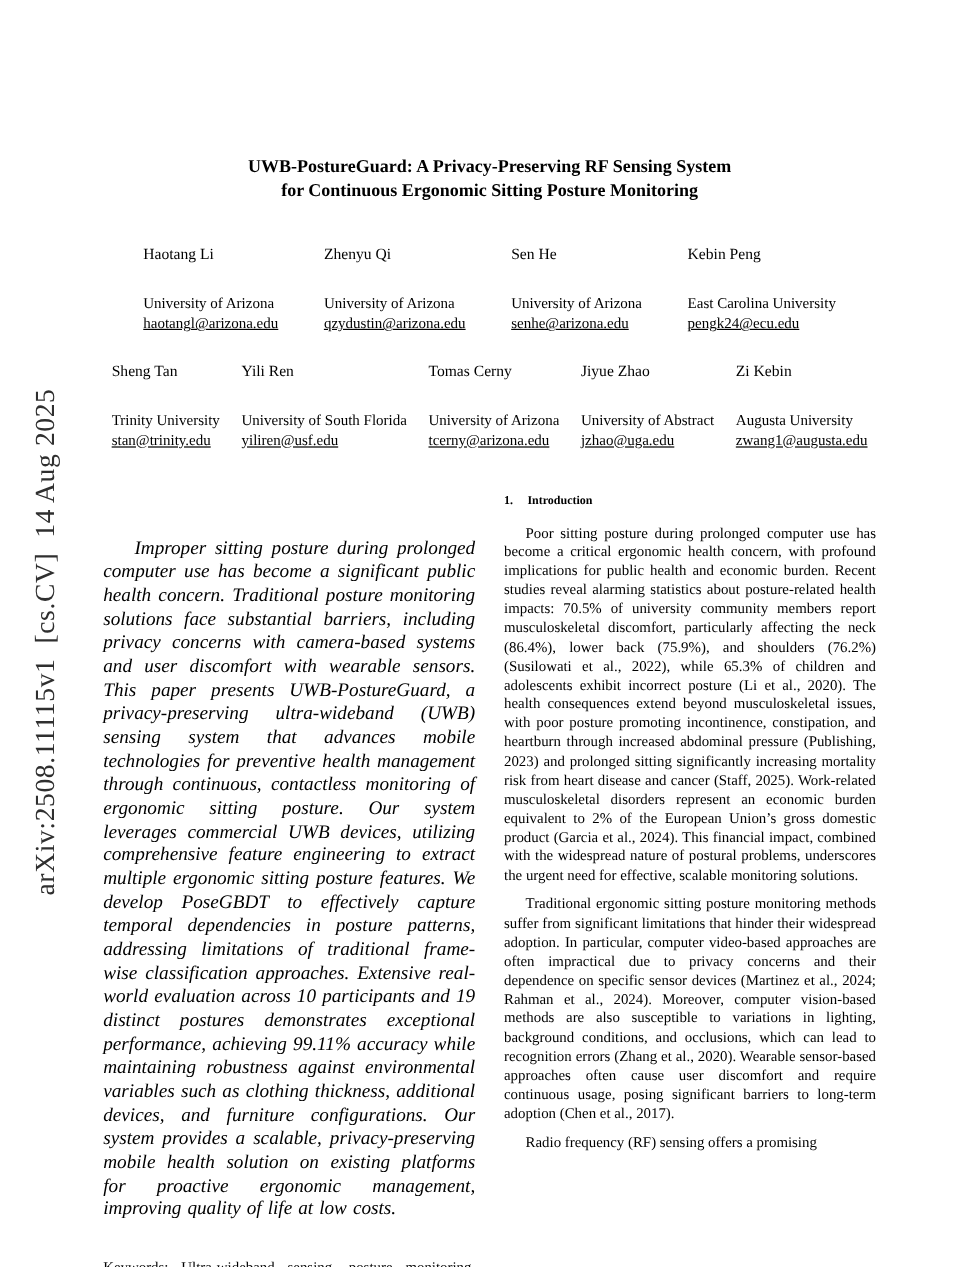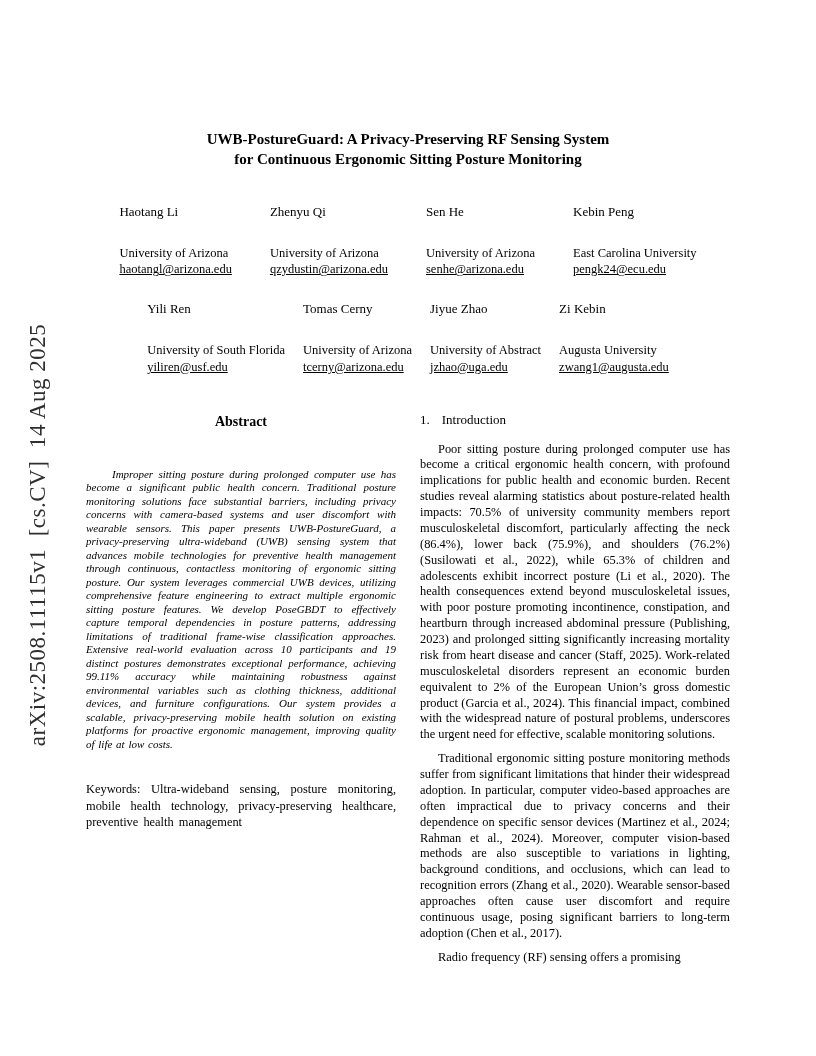--- a/index.html
+++ b/index.html
@@ -58,37 +58,37 @@
   .col { flex: 1; min-width: 0; }
   .abstract-heading {
     text-align: center;
     font-size: 14px;
     font-weight: bold;
     margin-top: 4px;
   }
   .abstract-text {
     margin-top: 38px;
     font-style: italic;
-    font-size: 11px;
+    font-size: 16px;
     line-height: 1.23;
     text-align: justify;
     text-indent: 26px;
     word-spacing: 1px;
   }
   .keywords {
     margin-top: 30px;
     font-size: 12.4px;
     line-height: 1.3;
     text-align: justify;
     word-spacing: 2px;
   }
   .keywords-label { font-weight: normal; }
   .section-heading {
-    font-size: 13px;
-    font-weight: normal;
+    font-size: 10px;
+    font-weight: bold;
     margin-top: 2px;
   }
   .section-heading .section-number { margin-right: 12px; }
   .intro-paragraph {
     margin-top: 8px;
     font-size: 12.4px;
     line-height: 1.28;
     text-align: justify;
     text-indent: 18px;
   }
@@ -124,20 +124,25 @@
     </div>
     <div class="author-block">
       <div class="author-name">Kebin Peng</div>
       <div class="author-affiliation">East Carolina University</div>
       <div class="author-email">pengk24@ecu.edu</div>
     </div>
   </div>
 
   <div class="authors-row row2">
     <div class="author-block">
+      <div class="author-name">Sheng Tan</div>
+      <div class="author-affiliation">Trinity University</div>
+      <div class="author-email">stan@trinity.edu</div>
+    </div>
+    <div class="author-block">
       <div class="author-name">Yili Ren</div>
       <div class="author-affiliation">University of South Florida</div>
       <div class="author-email">yiliren@usf.edu</div>
     </div>
     <div class="author-block">
       <div class="author-name">Tomas Cerny</div>
       <div class="author-affiliation">University of Arizona</div>
       <div class="author-email">tcerny@arizona.edu</div>
     </div>
     <div class="author-block">
@@ -148,21 +153,20 @@
     <div class="author-block">
       <div class="author-name">Zi Kebin</div>
       <div class="author-affiliation">Augusta University</div>
       <div class="author-email">zwang1@augusta.edu</div>
     </div>
   </div>
 
   <div class="columns">
 
     <div class="col">
-      <h2 class="abstract-heading">Abstract</h2>
       <p class="abstract-text">Improper sitting posture during prolonged computer use has become a significant public health concern. Traditional posture monitoring solutions face substantial barriers, including privacy concerns with camera-based systems and user discomfort with wearable sensors. This paper presents UWB-PostureGuard, a privacy-preserving ultra-wideband (UWB) sensing system that advances mobile technologies for preventive health management through continuous, contactless monitoring of ergonomic sitting posture. Our system leverages commercial UWB devices, utilizing comprehensive feature engineering to extract multiple ergonomic sitting posture features. We develop PoseGBDT to effectively capture temporal dependencies in posture patterns, addressing limitations of traditional frame-wise classification approaches. Extensive real-world evaluation across 10 participants and 19 distinct postures demonstrates exceptional performance, achieving 99.11% accuracy while maintaining robustness against environmental variables such as clothing thickness, additional devices, and furniture configurations. Our system provides a scalable, privacy-preserving mobile health solution on existing platforms for proactive ergonomic management, improving quality of life at low costs.</p>
       <p class="keywords"><span class="keywords-label">Keywords:</span> <span>Ultra-wideband sensing, posture monitoring, mobile health technology, privacy-preserving healthcare, preventive health management</span></p>
     </div>
 
     <div class="col">
       <h2 class="section-heading"><span class="section-number">1.</span><span>Introduction</span></h2>
       <p class="intro-paragraph">Poor sitting posture during prolonged computer use has become a critical ergonomic health concern, with profound implications for public health and economic burden. Recent studies reveal alarming statistics about posture-related health impacts: 70.5% of university community members report musculoskeletal discomfort, particularly affecting the neck (86.4%), lower back (75.9%), and shoulders (76.2%) (Susilowati et al., 2022), while 65.3% of children and adolescents exhibit incorrect posture (Li et al., 2020). The health consequences extend beyond musculoskeletal issues, with poor posture promoting incontinence, constipation, and heartburn through increased abdominal pressure (Publishing, 2023) and prolonged sitting significantly increasing mortality risk from heart disease and cancer (Staff, 2025). Work-related musculoskeletal disorders represent an economic burden equivalent to 2% of the European Union’s gross domestic product (Garcia et al., 2024). This financial impact, combined with the widespread nature of postural problems, underscores the urgent need for effective, scalable monitoring solutions.</p>
       <p class="intro-paragraph">Traditional ergonomic sitting posture monitoring methods suffer from significant limitations that hinder their widespread adoption. In particular, computer video-based approaches are often impractical due to privacy concerns and their dependence on specific sensor devices (Martinez et al., 2024; Rahman et al., 2024). Moreover, computer vision-based methods are also susceptible to variations in lighting, background conditions, and occlusions, which can lead to recognition errors (Zhang et al., 2020). Wearable sensor-based approaches often cause user discomfort and require continuous usage, posing significant barriers to long-term adoption (Chen et al., 2017).</p>
       <p class="intro-paragraph">Radio frequency (RF) sensing offers a promising</p>
     </div>

